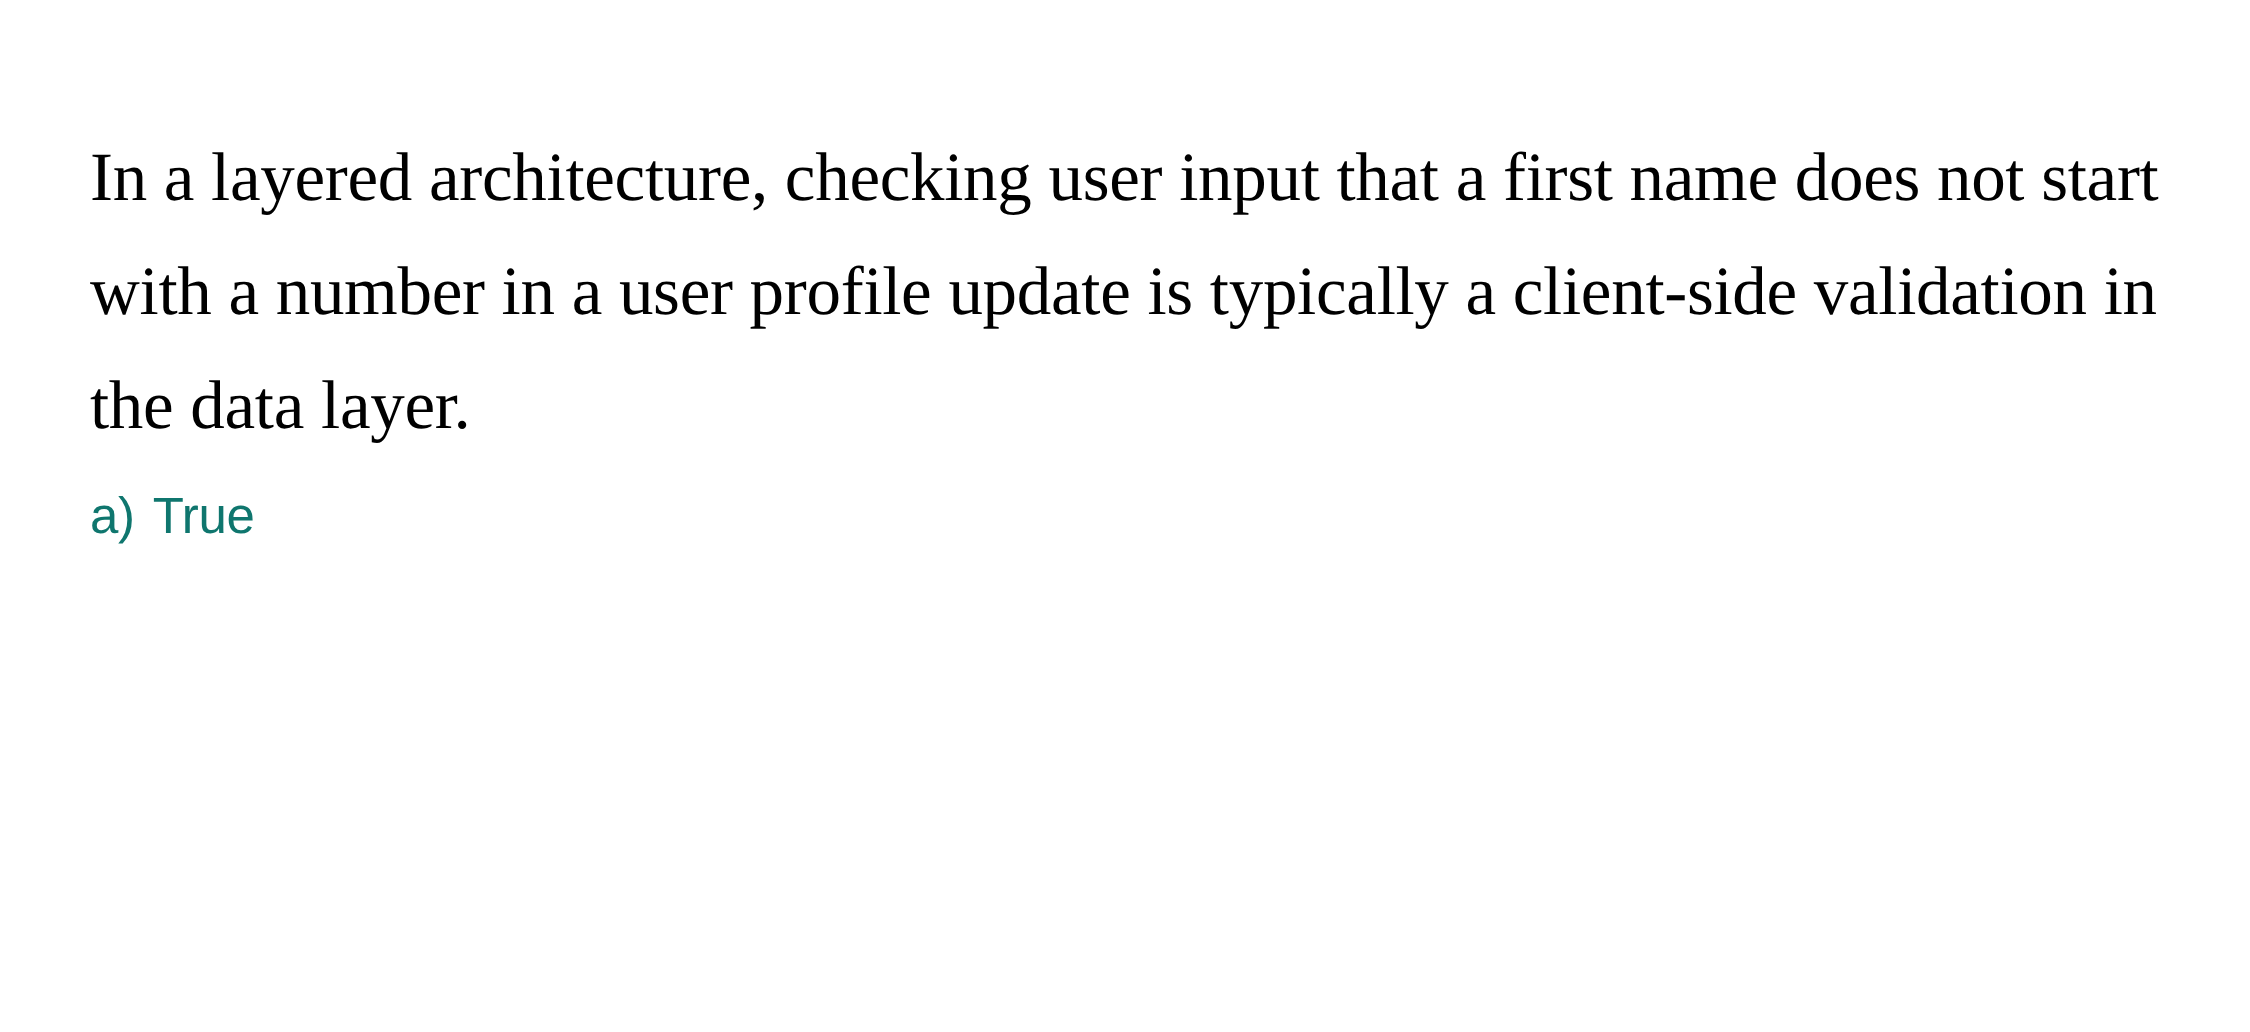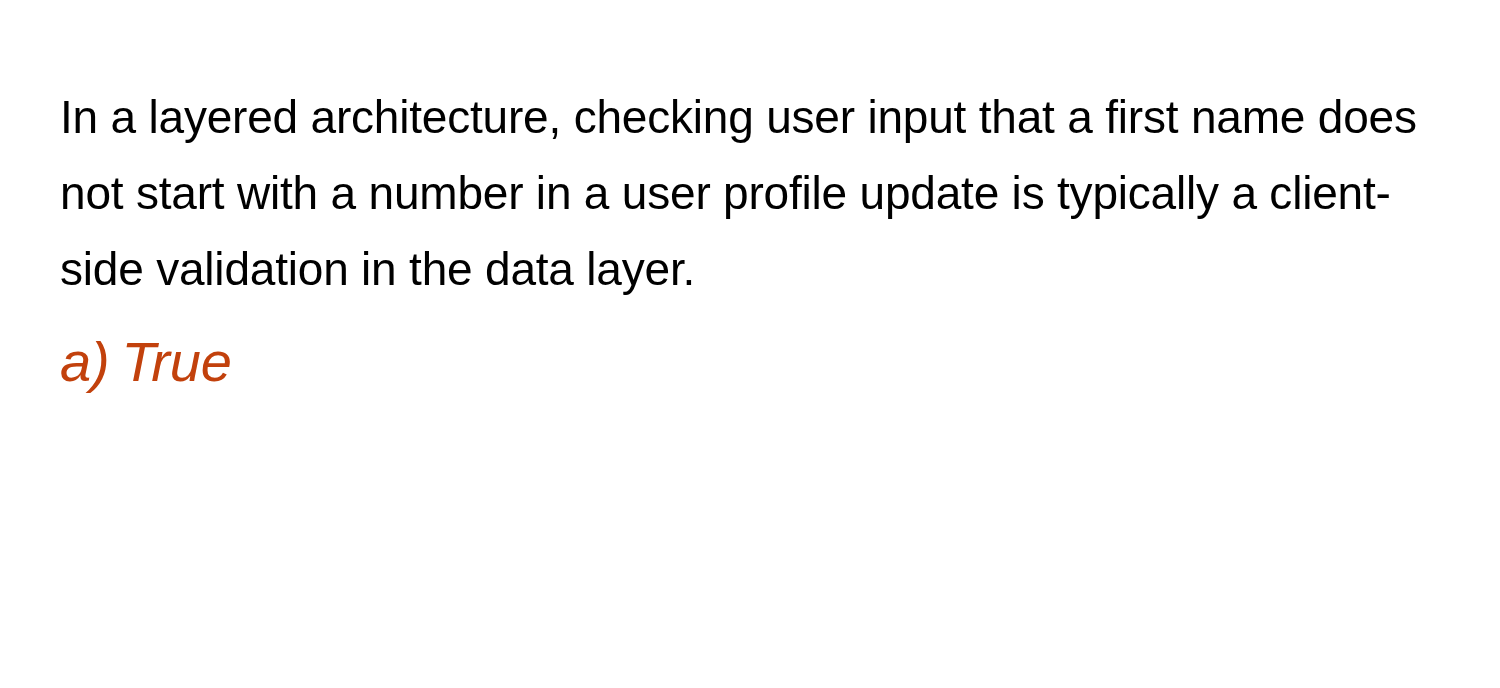--- a/index.html
+++ b/index.html
@@ -13,31 +13,31 @@
       padding: 80px 60px;
       width: 1500px;
       height: 688px;
     }
     .question-text {
       font-size: 46px;
       line-height: 1.65;
       color: #000000;
       font-weight: 400;
       letter-spacing: -0.2px;
+      font-family: Liberation Serif, serif;
     }
     .options {
       margin-top: 8px;
     }
     .option {
-      font-size: 56px;
+      font-size: 34px;
       line-height: 1.65;
-      color: #c2410c;
+      color: #0f766e;
       font-weight: 400;
       letter-spacing: -0.2px;
-      font-style: italic;
     }
     .option-label {
       display: inline-block;
       margin-right: 12px;
     }
   </style>
 </head>
 <body>
 
 <div class="question-container">

